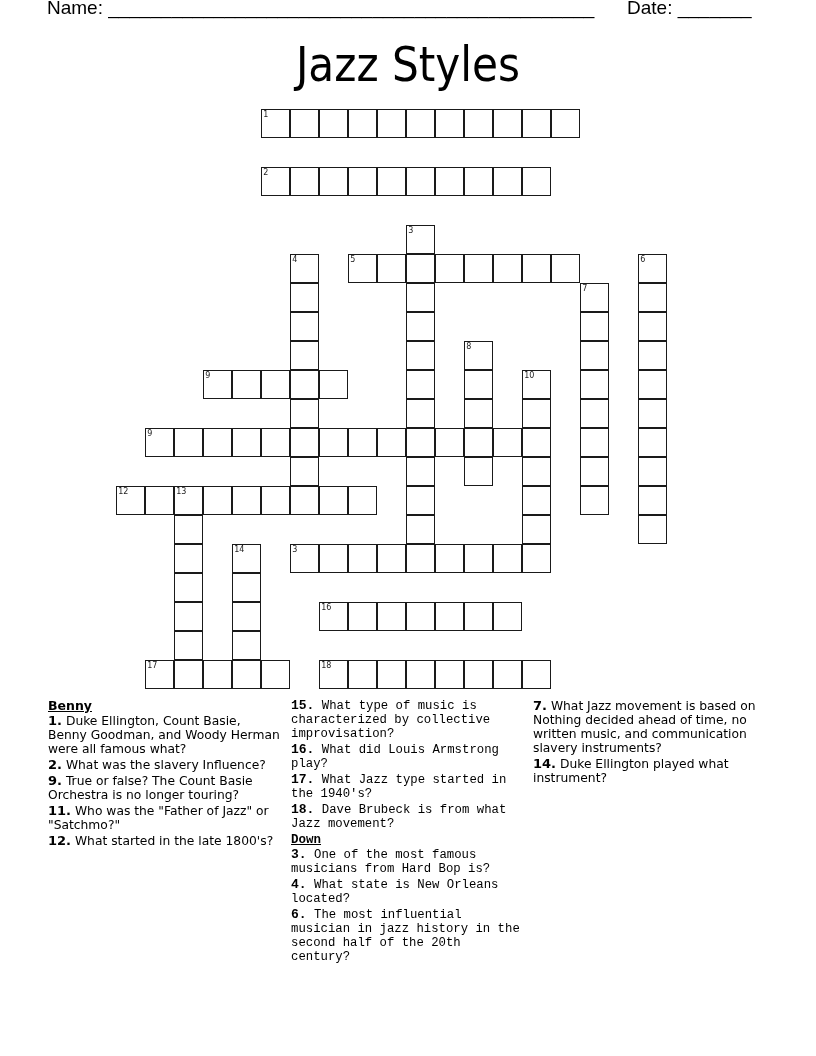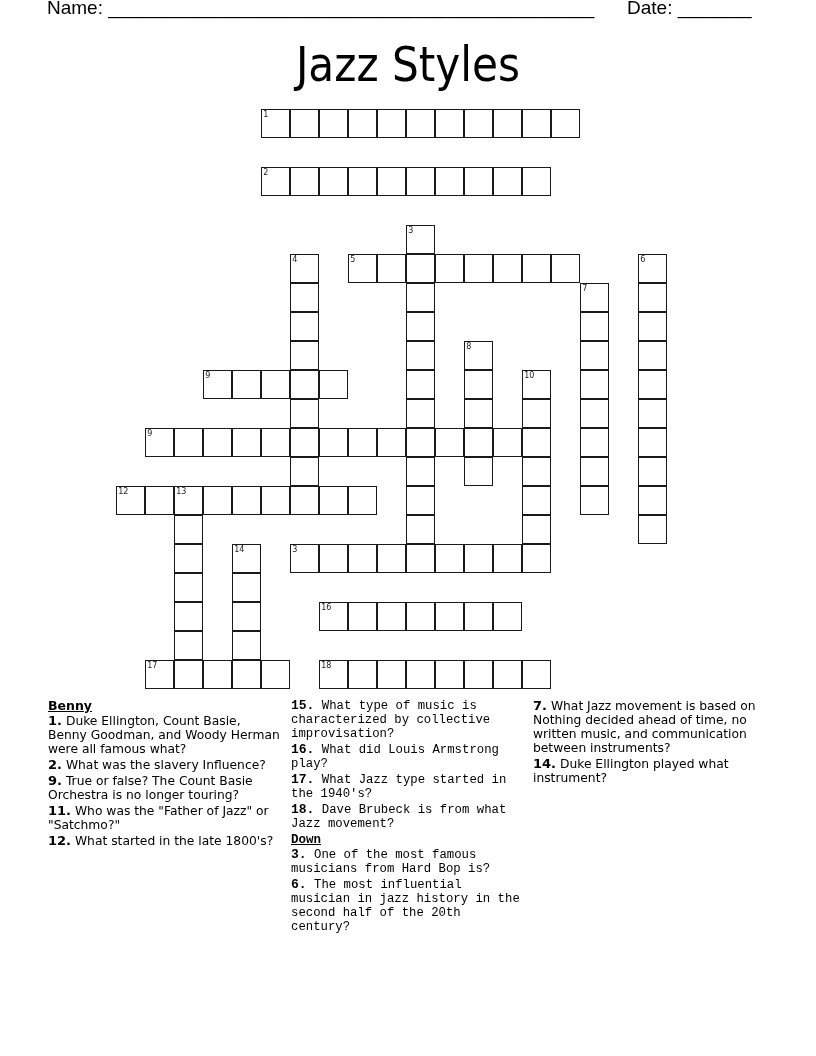--- a/index.html
+++ b/index.html
@@ -283,19 +283,20 @@
   <div class="clue"><span class="n">12.</span> <span>What started in the late 1800's?</span></div>
 </div>
 
 <div id="col-b" class="clues">
   <div class="clue"><span class="n">15.</span> <span>What type of music is characterized by collective improvisation?</span></div>
   <div class="clue"><span class="n">16.</span> <span>What did Louis Armstrong play?</span></div>
   <div class="clue"><span class="n">17.</span> <span>What Jazz type started in the 1940's?</span></div>
   <div class="clue"><span class="n">18.</span> <span>Dave Brubeck is from what Jazz movement?</span></div>
   <div class="clue-head">Down</div>
   <div class="clue"><span class="n">3.</span> <span>One of the most famous musicians from Hard Bop is?</span></div>
+  <div class="clue"><span class="n">4.</span> <span>What state is New Orleans located?</span></div>
   <div class="clue"><span class="n">6.</span> <span>The most influential musician in jazz history in the second half of the 20th century?</span></div>
 </div>
 
 <div id="col-c" class="clues">
-  <div class="clue"><span class="n">7.</span> <span>What Jazz movement is based on Nothing decided ahead of time, no written music, and communication between instruments?</span></div>
+  <div class="clue"><span class="n">7.</span> <span>What Jazz movement is based on Nothing decided ahead of time, no written music, and communication slavery instruments?</span></div>
   <div class="clue"><span class="n">14.</span> <span>Duke Ellington played what instrument?</span></div>
 </div>
 
 </body></html>

